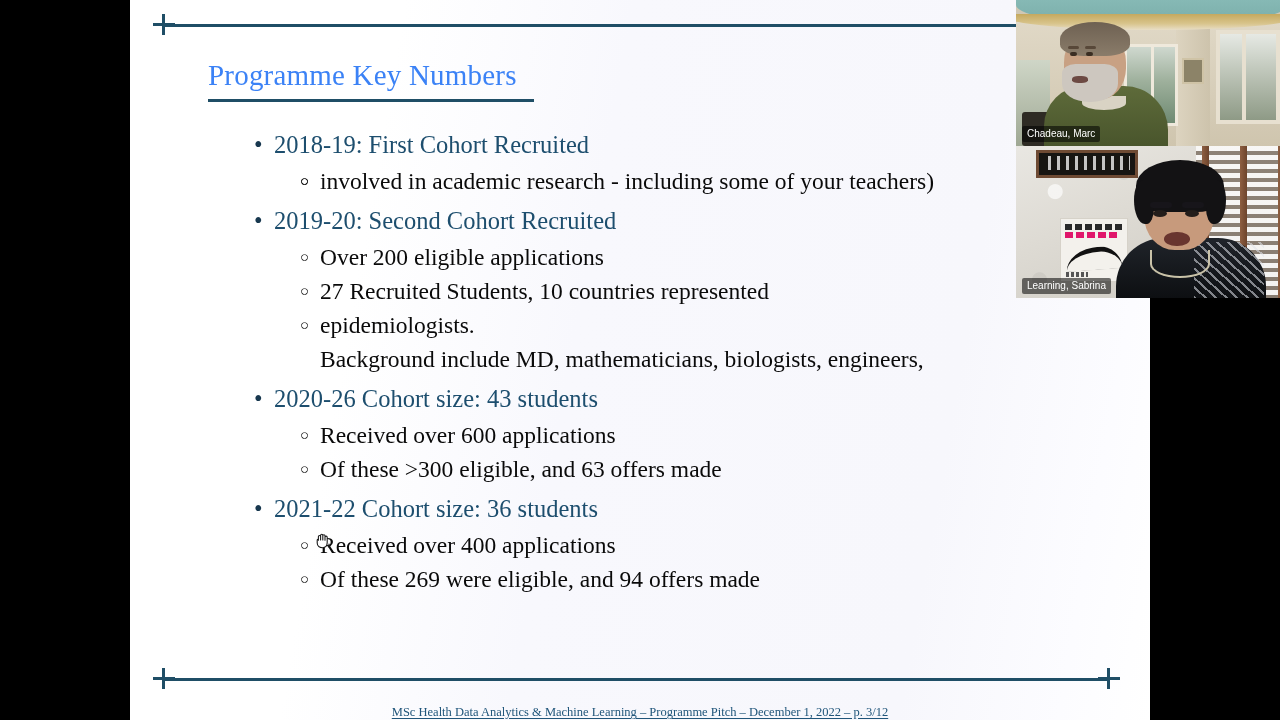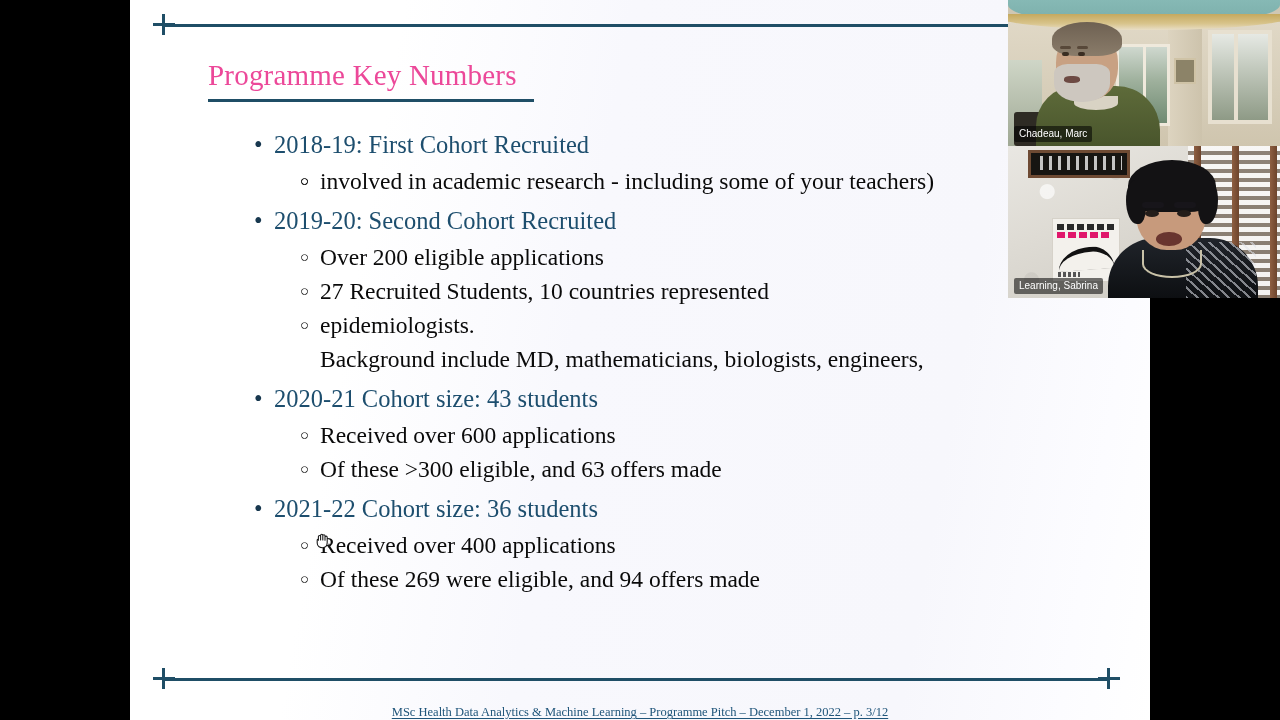--- a/index.html
+++ b/index.html
@@ -95,21 +95,21 @@
   
   #title-block {
     position: absolute;
     left: 78px;
     top: 58px;
     z-index: 14;
   }
   #slide-title {
     font-size: 29px;
     line-height: 34px;
-    color: #ec4899;
+    color: #3b82f6;
     letter-spacing: 0.2px;
     white-space: nowrap;
   }
   #title-underline {
     margin-top: 7px;
     width: 326px;
     height: 3px;
     background: #1f4e66;
   }
 
@@ -182,21 +182,21 @@
     color: #20557a;
     text-decoration: underline;
     text-underline-offset: 2px;
     z-index: 14;
     white-space: nowrap;
   }
 
   
   #cams {
     position: absolute;
-    right: 8px;
+    right: 0;
     top: 0;
     width: 272px;
     height: 300px;
     z-index: 60;
   }
   .cam {
     position: absolute;
     overflow: hidden;
   }
   #cam-0 {
@@ -494,21 +494,21 @@
                 <span class="wrapline">27 Recruited Students, 10 countries represented</span>
               </li>
               <li class="item2">
                 <span class="bullet2">○</span>
                 <span class="wrapline">epidemiologists.</span>
                 <span class="wrapline">Background include MD, mathematicians, biologists, engineers,</span>
               </li>
             </ul>
           </li>
           <li class="item1">
-            <div class="l1-row"><span class="bullet">•</span><span>2020-21 Cohort size: 43 students</span></div>
+            <div class="l1-row"><span class="bullet">•</span><span>2020-26 Cohort size: 43 students</span></div>
             <ul class="lvl2">
               <li class="item2">
                 <span class="bullet2">○</span>
                 <span class="wrapline">Received over 600 applications</span>
               </li>
               <li class="item2">
                 <span class="bullet2">○</span>
                 <span class="wrapline">Of these &gt;300 eligible, and 63 offers made</span>
               </li>
             </ul>

